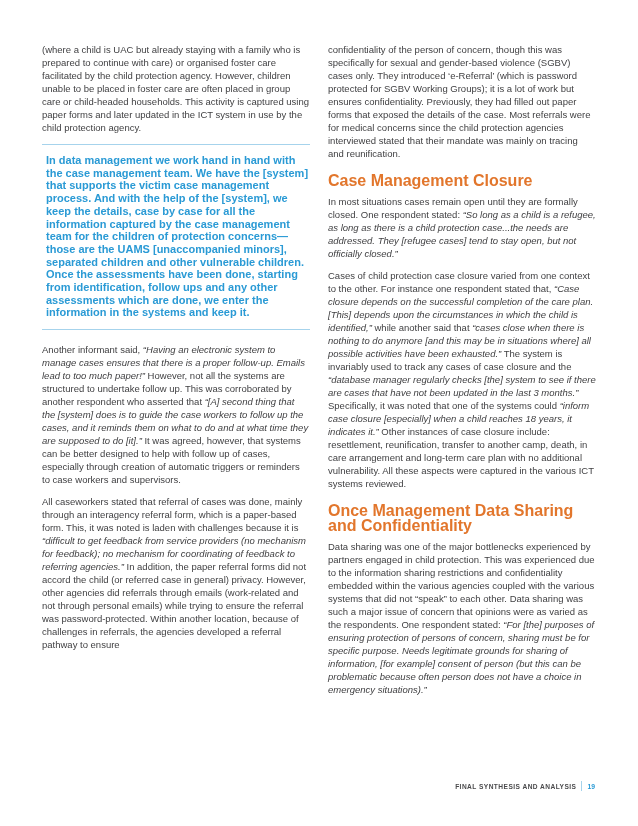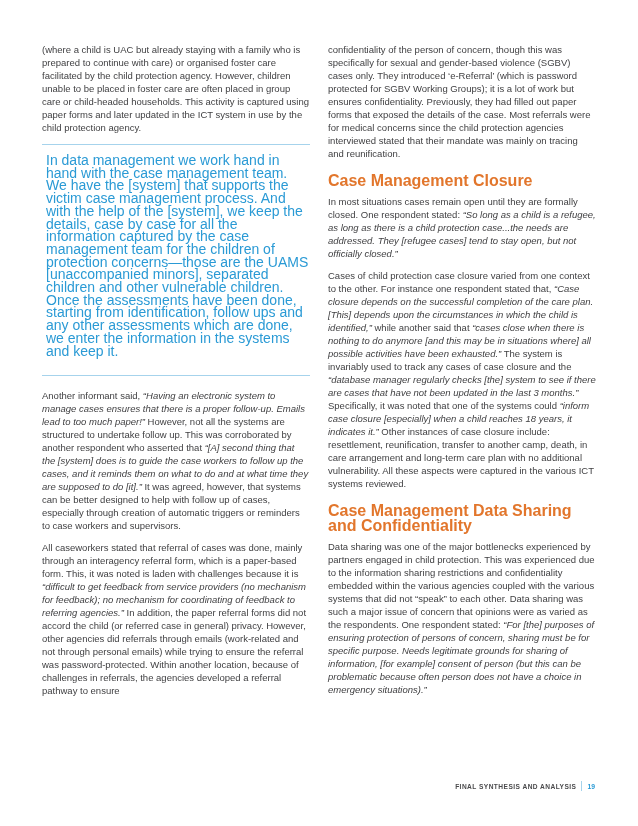--- a/index.html
+++ b/index.html
@@ -24,26 +24,26 @@
   .col { flex: 1; min-width: 0; }
   p.body {
     font-size: 9.5px;
     line-height: 13px;
     margin: 0 0 8.5px 0;
     color: var(--body-text, #3F3F41);
   }
   p.body .it { font-style: italic; }
   .quote {
     margin: 10px 0 13px 0;
-    padding: 9px 0 18px 4px;
+    padding: 9px 0 10px 4px;
     border-top: 1px solid var(--rule-blue, #A6D3EC);
     border-bottom: 1px solid var(--rule-blue, #A6D3EC);
     color: var(--accent-blue, #2A9AD5);
-    font-weight: normal;
-    font-size: 14px;
+    font-weight: bold;
+    font-size: 11px;
     line-height: 12.7px;
   }
   h3.section-heading {
     color: var(--accent-orange, #E2762C);
     font-size: 16px;
     line-height: 15px;
     font-weight: bold;
     margin: 13px 0 7px 0;
   }
   .footer {
@@ -83,21 +83,21 @@
       <div class="quote">In data management we work hand in hand with the case management team. We have the [system] that supports the victim case management process. And with the help of the [system], we keep the details, case by case for all the information captured by the case management team for the children of protection concerns—those are the UAMS [unaccompanied minors], separated children and other vulnerable children. Once the assessments have been done, starting from identification, follow ups and any other assessments which are done, we enter the information in the systems and keep it.</div>
       <p class="body"><span>Another informant said, </span><span class="it">“Having an electronic system to manage cases ensures that there is a proper follow-up. Emails lead to too much paper!”</span><span> However, not all the systems are structured to undertake follow up. This was corroborated by another respondent who asserted that </span><span class="it">“[A] second thing that the [system] does is to guide the case workers to follow up the cases, and it reminds them on what to do and at what time they are supposed to do [it].”</span><span> It was agreed, however, that systems can be better designed to help with follow up of cases, especially through creation of automatic triggers or reminders to case workers and supervisors.</span></p>
       <p class="body"><span>All caseworkers stated that referral of cases was done, mainly through an interagency referral form, which is a paper-based form. This, it was noted is laden with challenges because it is </span><span class="it">“difficult to get feedback from service providers (no mechanism for feedback); no mechanism for coordinating of feedback to referring agencies.”</span><span> In addition, the paper referral forms did not accord the child (or referred case in general) privacy. However, other agencies did referrals through emails (work-related and not through personal emails) while trying to ensure the referral was password-protected. Within another location, because of challenges in referrals, the agencies developed a referral pathway to ensure</span></p>
     </div>
 
     <div class="col">
       <p class="body"><span>confidentiality of the person of concern, though this was specifically for sexual and gender-based violence (SGBV) cases only. They introduced ‘e-Referral’ (which is password protected for SGBV Working Groups); it is a lot of work but ensures confidentiality. Previously, they had filled out paper forms that exposed the details of the case. Most referrals were for medical concerns since the child protection agencies interviewed stated that their mandate was mainly on tracing and reunification.</span></p>
       <h3 class="section-heading">Case Management Closure</h3>
       <p class="body"><span>In most situations cases remain open until they are formally closed. One respondent stated: </span><span class="it">“So long as a child is a refugee, as long as there is a child protection case...the needs are addressed. They [refugee cases] tend to stay open, but not officially closed.”</span></p>
       <p class="body"><span>Cases of child protection case closure varied from one context to the other. For instance one respondent stated that, </span><span class="it">“Case closure depends on the successful completion of the care plan. [This] depends upon the circumstances in which the child is identified,”</span><span> while another said that </span><span class="it">“cases close when there is nothing to do anymore [and this may be in situations where] all possible activities have been exhausted.”</span><span> The system is invariably used to track any cases of case closure and the </span><span class="it">“database manager regularly checks [the] system to see if there are cases that have not been updated in the last 3 months.”</span><span> Specifically, it was noted that one of the systems could </span><span class="it">“inform case closure [especially] when a child reaches 18 years, it indicates it.”</span><span> Other instances of case closure include: resettlement, reunification, transfer to another camp, death, in care arrangement and long-term care plan with no additional vulnerability. All these aspects were captured in the various ICT systems reviewed.</span></p>
-      <h3 class="section-heading">Case Management Data Sharing and Confidentiality</h3>
+      <h3 class="section-heading">Once Management Data Sharing and Confidentiality</h3>
       <p class="body"><span>Data sharing was one of the major bottlenecks experienced by partners engaged in child protection. This was experienced due to the information sharing restrictions and confidentiality embedded within the various agencies coupled with the various systems that did not “speak” to each other. Data sharing was such a major issue of concern that opinions were as varied as the respondents. One respondent stated: </span><span class="it">“For [the] purposes of ensuring protection of persons of concern, sharing must be for specific purpose. Needs legitimate grounds for sharing of information, [for example] consent of person (but this can be problematic because often person does not have a choice in emergency situations).”</span></p>
     </div>
 
   </div>
 
   <div class="footer">
     <span class="flabel">FINAL SYNTHESIS AND ANALYSIS</span>
     <span class="fdiv"></span>
     <span class="fnum">19</span>
   </div>

